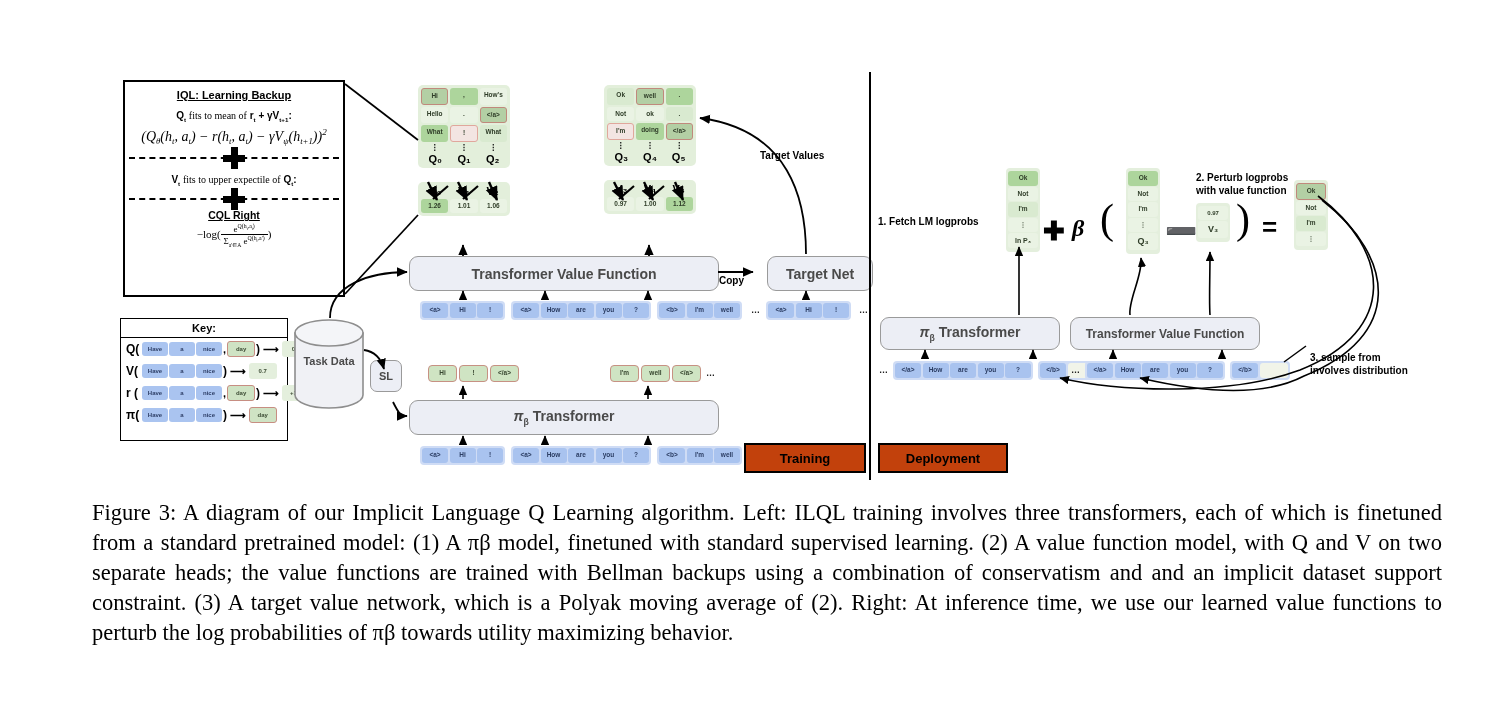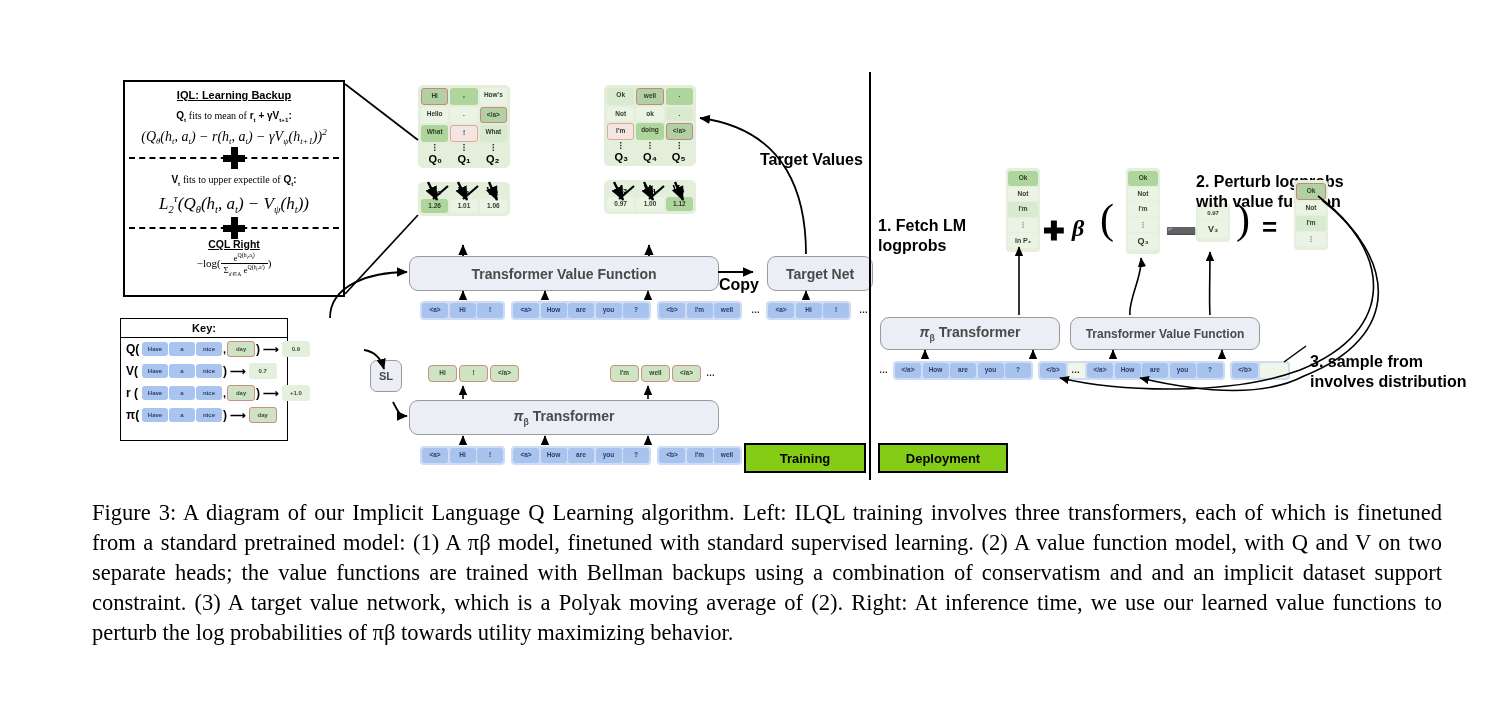--- a/index.html
+++ b/index.html
@@ -65,27 +65,27 @@
   .qvbot{background:#e3efdb;border-radius:5px;padding:3px;margin-top:14px;}
   .vnum{font-size:6.5px;font-weight:bold;text-align:center;padding:4px 1px;border-radius:3px;line-height:1;color:#2f3d28;}
 
   
   .module{background:#eceef5;border:1.6px solid #9a9a9a;border-radius:9px;display:flex;
           align-items:center;justify-content:center;font-weight:bold;color:#4a4a4a;}
   .modlabel{font-size:14px;}
   .pi{font-style:italic;font-weight:bold;}
 
   
-  .blackbox{border:2.2px solid #000;background:#84cc16;display:flex;align-items:center;justify-content:center;
+  .blackbox{border:2.2px solid #000;background:#c2410c;display:flex;align-items:center;justify-content:center;
             font-weight:bold;font-size:13px;}
 
   .sl-box{background:#eceef5;border:1.6px solid #9a9a9a;border-radius:7px;display:flex;align-items:center;
           justify-content:center;font-weight:bold;font-size:11px;color:#4a4a4a;}
 
-  .lbl{font-size:16px;font-weight:bold;line-height:1.25;}
+  .lbl{font-size:10px;font-weight:bold;line-height:1.25;}
 
   
   .vdiv{left:869px;top:72px;width:0;height:408px;border-left:2.4px solid #000;}
 
   
   .vstack{background:#e4efdd;border-radius:4px;padding:3px 2px;width:30px;}
   .vs-cell{font-size:6.5px;font-weight:bold;text-align:center;padding:4px 0;border-radius:3px;line-height:1;color:#2f3d28;margin-bottom:1px;}
   .op{font-size:26px;font-weight:bold;}
   .paren{font-size:42px;font-family:"Liberation Serif",serif;}
   .beta{font-size:24px;font-style:italic;font-family:"Liberation Serif",serif;font-weight:bold;}
@@ -108,23 +108,20 @@
     </div>
     <div class="iql-eq">
       (Q<sub class="s">θ</sub>(h<sub class="s">t</sub>, a<sub class="s">t</sub>) − r(h<sub class="s">t</sub>, a<sub class="s">t</sub>) − γV<sub class="s">ψ</sub>(h<sub class="s">t+1</sub>))<sup class="s">2</sup>
     </div>
     <div class="sep">
       <div class="dash"></div>
         <div class="plus"></div>
     </div>
     <div class="iql-sub">
       V<sub class="s">t</sub> <span class="reg">fits to upper expectile of</span> Q<sub class="s">t</sub>:
-    </div>
-    <div class="iql-eq2">
-      L<sub class="s">2</sub><sup class="s">τ</sup>(Q<sub class="s">θ</sub>(h<sub class="s">t</sub>, a<sub class="s">t</sub>) − V<sub class="s">ψ</sub>(h<sub class="s">t</sub>))
     </div>
     <div class="sep">
       <div class="dash"></div>
         <div class="plus"></div>
     </div>
     <div class="cql-title">CQL Right</div>
     <div class="cql-eq">
       −log(<span class="frac"><span class="num">e<sup class="s">Q(h<sub class="s">t</sub>,a<sub class="s">t</sub>)</sup></span><span class="den">Σ<sub class="s">a'∈A</sub> e<sup class="s">Q(h<sub class="s">t</sub>,a')</sup></span></span>)
     </div>
   </div>
@@ -282,20 +279,27 @@
 
   <div class="abs" style="left:766px;top:301px;display:flex;align-items:center;gap:5px;">
     <div class="tokgroup">
       <span class="tok">&lt;a&gt;</span>
       <span class="tok">Hi</span>
       <span class="tok">!</span>
     </div>
     <span class="dots">…</span>
   </div>
 
+  <div class="abs" style="left:293px;top:319px;width:72px;height:90px;">
+    <svg width="72" height="90" viewBox="0 0 72 90">
+      <path d="M2,14 L2,76 A34,13 0 0 0 70,76 L70,14 Z" fill="#f0f1f5" stroke="#8e8e8e" stroke-width="1.6"></path>
+      <ellipse cx="36" cy="14" rx="34" ry="13" fill="#f4f5f8" stroke="#8e8e8e" stroke-width="1.6"></ellipse>
+    </svg>
+    <div class="abs" style="left:0;top:36px;width:72px;text-align:center;font-size:11px;font-weight:bold;color:#4a4a4a;">Task Data</div>
+  </div>
 
   <div class="abs sl-box" style="left:370px;top:360px;width:30px;height:30px;">
     <span>SL</span>
   </div>
 
   <div class="abs" style="left:428px;top:365px;display:flex;gap:2px;">
     <span class="gtok">Hi</span>
     <span class="gtok">!</span>
     <span class="gtok">&lt;/a&gt;</span>
   </div>

